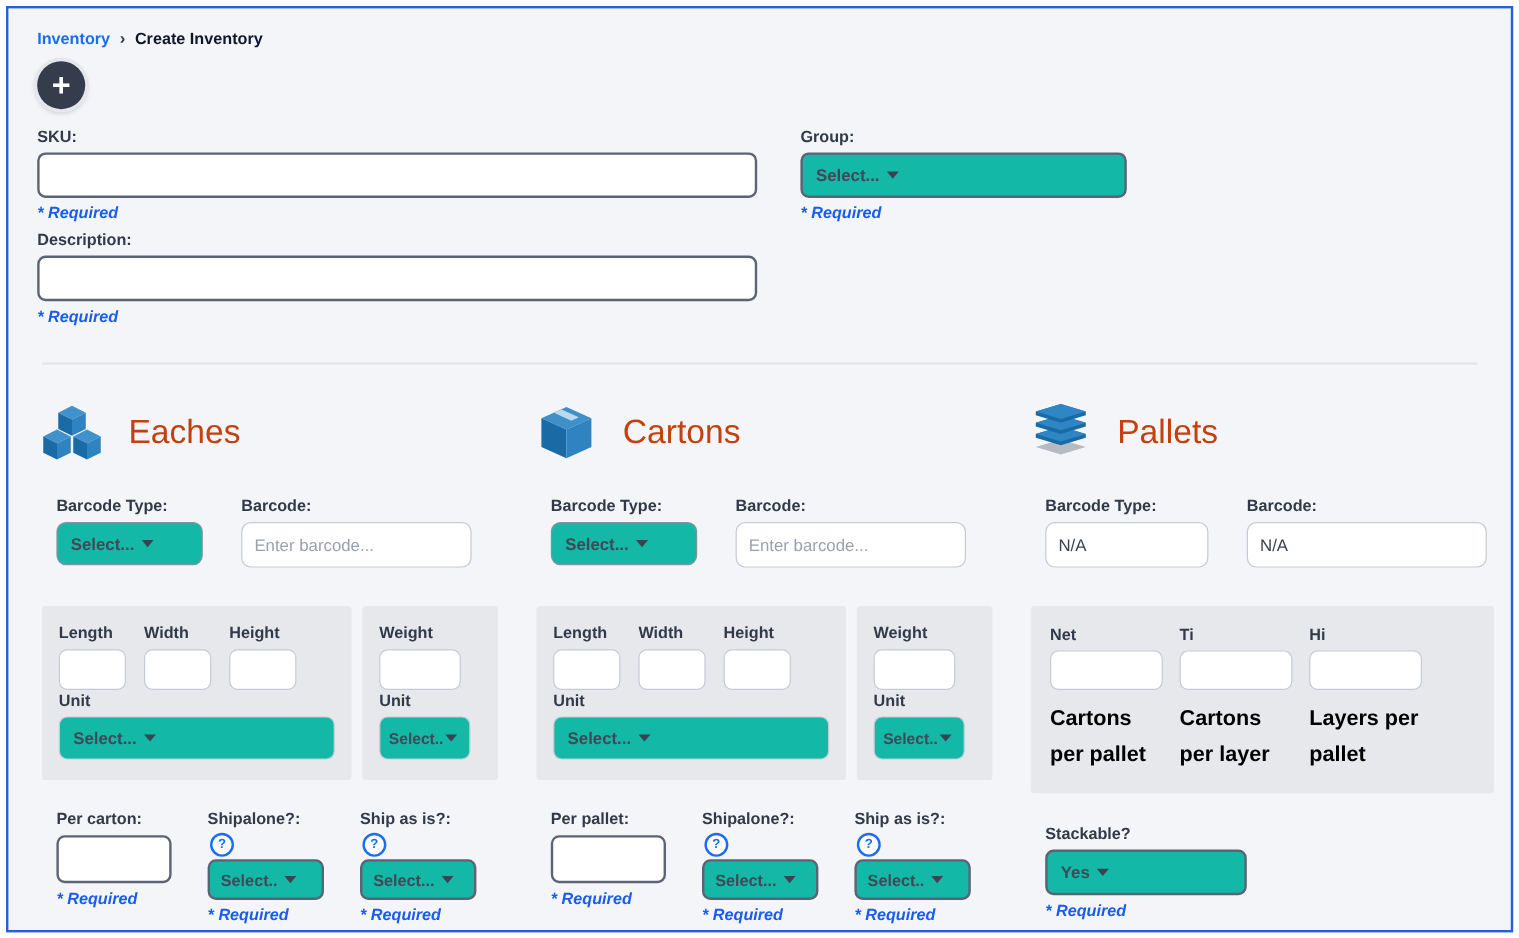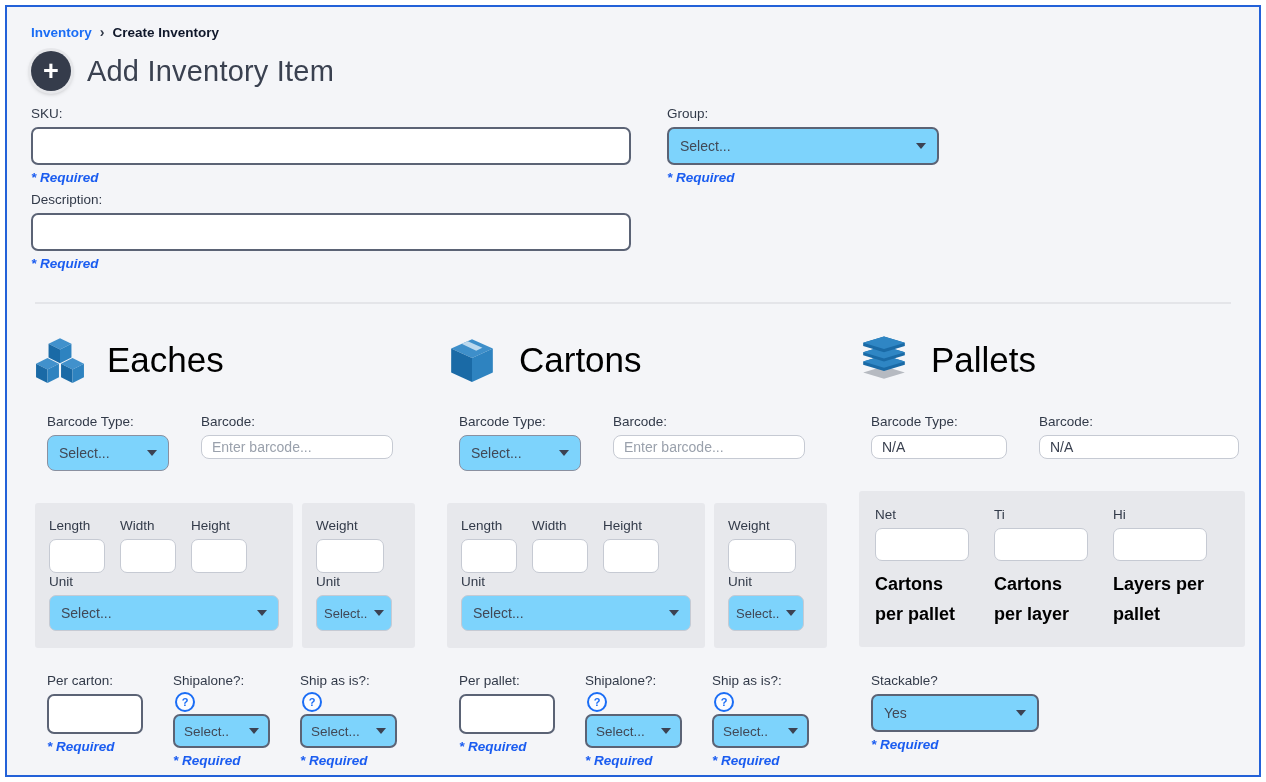--- a/index.html
+++ b/index.html
@@ -23,29 +23,29 @@
   
   .title-row{display:flex;align-items:center;gap:16px;margin-top:11px;}
   .plus-circle{
     width:40px;height:40px;border-radius:50%;background:#353c4b;color:#fff;
     display:flex;align-items:center;justify-content:center;font-size:27px;font-weight:700;
     box-shadow:0 0 0 3px #e6e7ea,0 2px 5px rgba(0,0,0,.35);line-height:1;
   }
   .page-title{font-size:29px;font-weight:400;color:#3a4150;margin:0;letter-spacing:.2px;}
 
   
-  .lbl{display:block;font-size:13.5px;font-weight:400;color:#323a49;margin-bottom:6px;}
+  .lbl{display:block;font-size:13.5px;font-weight:700;color:#323a49;margin-bottom:6px;}
   .req{color:#1a5cf0;font-style:italic;font-weight:700;font-size:13.5px;margin-top:5px;}
   input{font-family:inherit;font-size:14px;color:#3a4150;background:#fff;box-sizing:border-box;padding:0 10px;outline:none;}
   input::placeholder{color:#9aa1ac;}
   .in-dark{border:2px solid #5b6375;border-radius:7px;height:38px;}
-  .in-light{border:1px solid #c6cad3;border-radius:8px;height:24px;}
+  .in-light{border:1px solid #c6cad3;border-radius:8px;height:38px;}
   .sel{
-    background:#7dd3fc;display:flex;align-items:center;justify-content:space-between;
-    box-sizing:border-box;padding:0 11px;cursor:pointer;
+    background:#14b8a6;display:flex;align-items:center;
+    box-sizing:border-box;padding:0 11px;cursor:pointer;font-weight:bold;
   }
   .sel span.val{font-size:14px;color:#414856;white-space:nowrap;overflow:hidden;}
   .arrow{width:0;height:0;border-left:5px solid transparent;border-right:5px solid transparent;border-top:6px solid #3b4252;flex:0 0 auto;margin-left:6px;}
   .sel-dark{border:2px solid #5b6375;border-radius:7px;height:38px;}
   .sel-mid{border:1.5px solid #8a90a0;border-radius:8px;height:36px;}
   .sel-light{border:1px solid #c6cad3;border-radius:7px;height:36px;}
 
   
   .top-form{display:flex;margin-top:15px;}
   .tf-left{width:600px;}
@@ -54,21 +54,21 @@
   .field{margin-bottom:7px;}
 
   .divider{border:none;border-top:2px solid #e4e5e9;margin:24px 4px 0 4px;}
 
   
   .sections{display:flex;padding:28px 0 0 4px;gap:12px;}
   .col{width:400px;flex:0 0 auto;}
   .col.pallets{width:386px;}
   .sec-head{display:flex;align-items:center;gap:22px;margin:4px 0 30px 0;min-height:48px;}
   .sec-head svg{flex:0 0 auto;}
-  .sec-title{font-size:35px;font-weight:400;color:#000000;}
+  .sec-title{font-size:28px;font-weight:400;color:#c2410c;}
   .sec-pad{padding-left:12px;}
 
   .bc-row{display:flex;gap:32px;margin-bottom:32px;}
   .sel-bctype{width:122px;}
   .in-barcode{width:192px;}
   .in-na-type{width:136px;}
   .in-na-bc{width:200px;}
 
   
   .panel-row{display:flex;gap:9px;}
@@ -77,21 +77,21 @@
   .wt-panel{width:113px;}
   .dim-fields{display:flex;gap:15px;}
   .dim-fields input{width:56px;height:34px;border:1px solid #c6cad3;border-radius:7px;padding:0 8px;}
   .unit-lbl{margin-top:1px;}
   .sel-unit{width:100%;}
   .in-weight{width:68px;height:34px;border:1px solid #c6cad3;border-radius:7px;padding:0 8px;}
   .sel-unit-sm{width:76px;padding:0 7px;}
   .sel-unit-sm span.val{font-size:13px;}
   .sel-unit-sm .arrow{margin-left:1px;}
 
-  .pal-panel{width:100%;display:flex;gap:25px;padding:16px 16px 18px 16px;}
+  .pal-panel{width:100%;display:flex;gap:14px;padding:16px 16px 18px 16px;}
   .pal-panel input{width:94px;height:33px;border:1px solid #c6cad3;border-radius:7px;}
   .pal-help{font-size:18px;color:#000000;margin-top:9px;line-height:1.65;width:92px;font-weight:bold;}
 
   
   .bottom-row{display:flex;gap:30px;margin-top:25px;}
   .in-per{width:96px;height:40px;}
   .qicon{
     width:16px;height:16px;border-radius:50%;border:2px solid #1a6df5;background:#fbfcff;
     color:#1a6df5;font-size:11px;font-weight:700;display:flex;align-items:center;justify-content:center;
     margin:-2px 0 2px 2px;cursor:pointer;
@@ -110,21 +110,20 @@
     <div class="breadcrumb">
       <a>Inventory</a>
       <span class="crumb-sep">›</span>
       <span class="crumb-cur">Create Inventory</span>
     </div>
 
     <div class="title-row">
       <div class="plus-circle">
           <span>+</span>
         </div>
-      <h1 class="page-title">Add Inventory Item</h1>
     </div>
 
     <div class="top-form">
       <div class="tf-left">
         <div class="field">
           <label class="lbl">SKU:</label>
           <input class="in-dark" type="text" value="" style="">
           <div class="req">* Required</div>
         </div>
         <div class="field">

